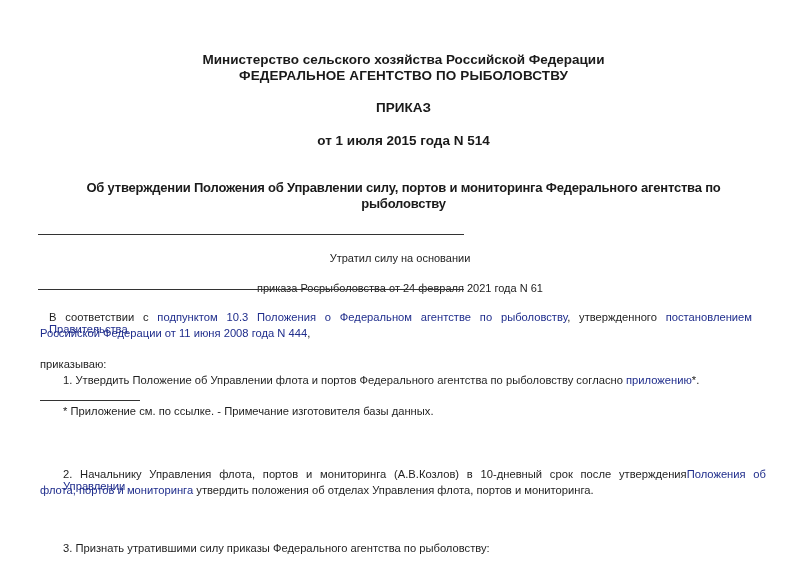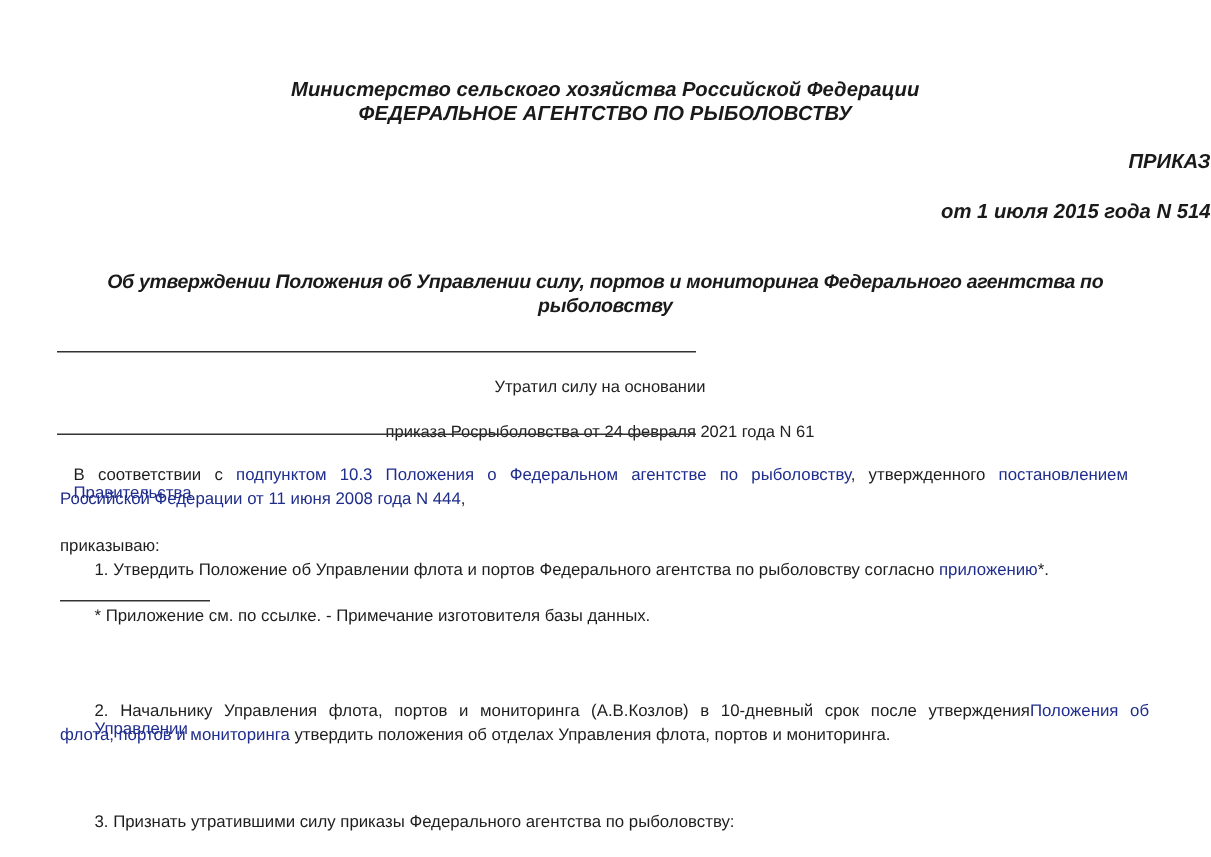--- a/index.html
+++ b/index.html
@@ -10,21 +10,21 @@
     body {
       width: 807px;
       height: 571px;
       position: relative;
       overflow: hidden;
       font-family: "Liberation Sans", sans-serif;
       color: #1a1a1a;
     }
     .abs { position: absolute; white-space: nowrap; }
     .center { left: 0; width: 807px; text-align: center; }
-    .bold { font-weight: bold; font-style: italic; }
+    .bold { font-weight: bold; }
     .h1 { font-size: 13.5px; }
     .h2 { font-size: 13.5px; letter-spacing: 0.1px; }
     .small { font-size: 11px; color: #222; }
     .body { font-size: 11.2px; color: #1e1e1e; }
     .link { color: #1f2d8c; cursor: pointer; }
     .rule {
       position: absolute;
       height: 1px;
       background: #333;
     }
@@ -34,22 +34,22 @@
       text-align: justify;
       text-align-last: justify;
       white-space: normal;
     }
   </style>
 </head>
 <body>
 
 <div class="abs center bold h1" style="top:52px;">Министерство сельского хозяйства Российской Федерации</div>
 <div class="abs center bold h2" style="top:68px;text-align:center;">ФЕДЕРАЛЬНОЕ АГЕНТСТВО ПО РЫБОЛОВСТВУ</div>
-<div class="abs center bold h1" style="top:100px;text-align:right;">ПРИКАЗ</div>
-<div class="abs center bold h1" style="top:133px;text-align:right;">от 1 июля 2015 года N 514</div>
+<div class="abs center bold h1" style="top:100px;">ПРИКАЗ</div>
+<div class="abs center bold h1" style="top:133px;">от 1 июля 2015 года N 514</div>
 
 <div class="abs center bold" style="top:180px; font-size:13px; font-family:'Liberation Sans', sans-serif; letter-spacing:-0.2px;">Об утверждении Положения об Управлении силу, портов и мониторинга Федерального агентства по</div>
 <div class="abs center bold" style="top:196px; font-size:13px; letter-spacing:-0.2px;">рыболовству</div>
 
 <div class="rule" style="left:38px; top:234px; width:426px;"></div>
 
 <div class="abs small" style="top:252px; left:0; width:800px; text-align:center; padding-left:0;">
   <span style="display:inline-block; margin-left:0px;">Утратил силу на основании</span>
 </div>
 <div class="abs small" style="top:282px; left:0; width:800px; text-align:center;">

